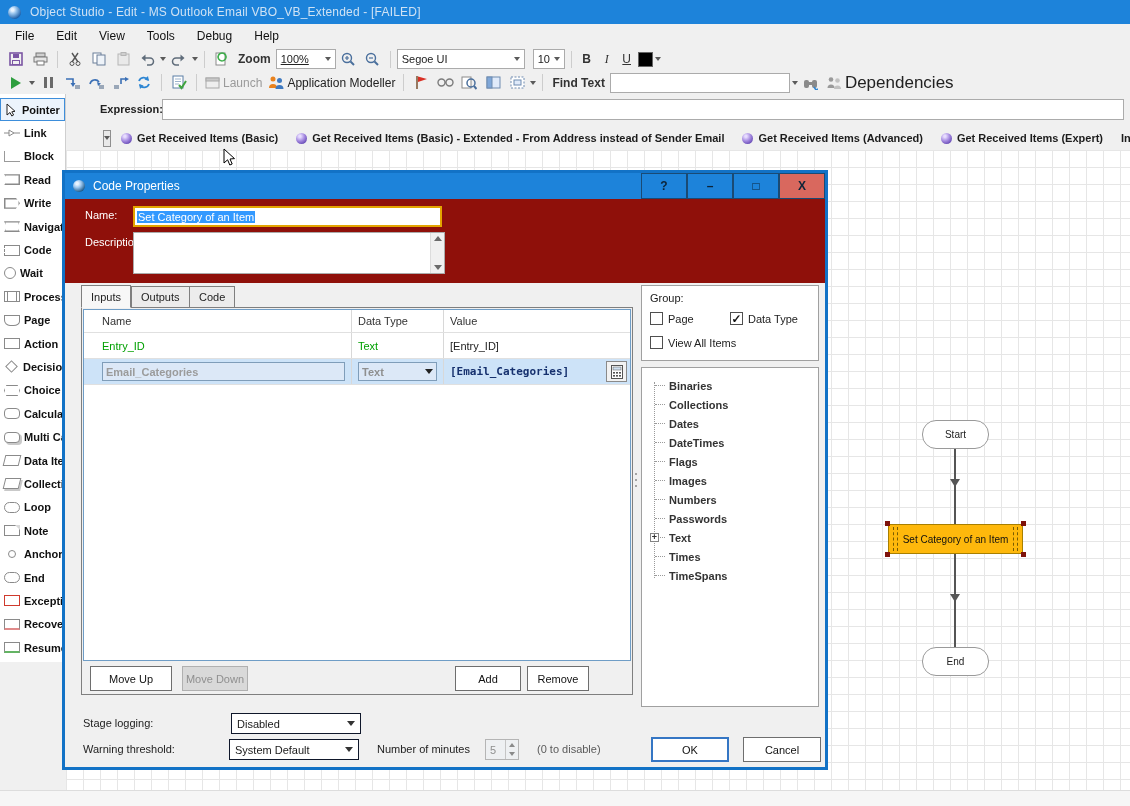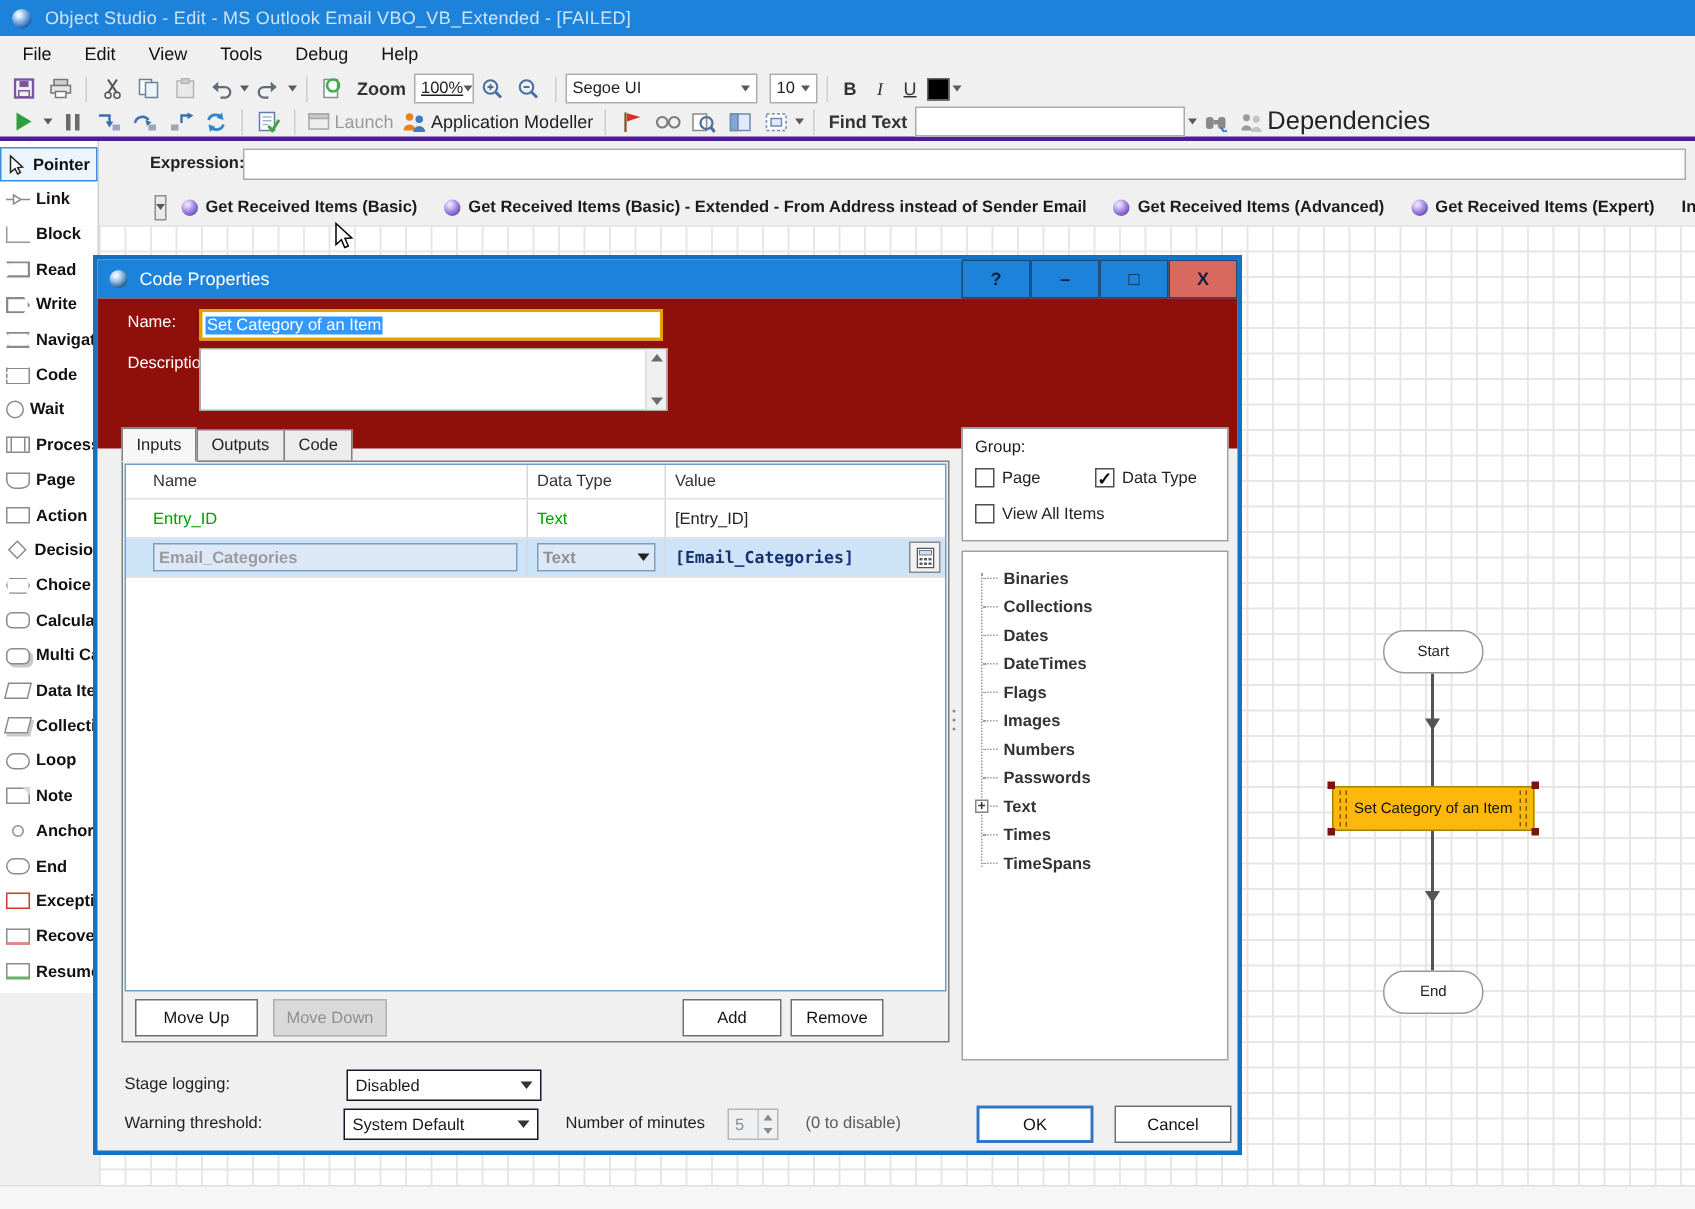--- a/index.html
+++ b/index.html
@@ -10,21 +10,21 @@
   
   .titlebar { position:absolute; left:0; top:0; width:1130px; height:24px; background:#1d83da; display:flex; align-items:center; padding-left:8px; }
   .titlebar .app-ic { width:13px; height:13px; border-radius:50%; background:radial-gradient(circle at 35% 30%, #eaf4ff 10%, #9cc7ef 30%, #1c5ea8 75%); margin-right:9px; }
   .titlebar .ttl { color:#cfe2f4; font-size:12px; letter-spacing:.2px; }
 
   .menubar { position:absolute; left:0; top:24px; width:1130px; height:23px; background:#f0f0f0; display:flex; align-items:center; padding-left:4px; }
   .menubar .mi { padding:3px 11px; font-size:12px; color:#111; }
 
   .toolbar { position:absolute; left:0; width:1130px; height:24px; background:#f0f0f0; display:flex; align-items:center; gap:2px; padding-left:5px; }
   .tb1 { top:47px; }
-  .tb2 { top:71px; border-bottom:4px solid #4c1d95; }
+  .tb2 { top:71px; border-bottom:1px solid #4c1d95; }
   .tbtn { height:21px; min-width:22px; display:flex; align-items:center; justify-content:center; gap:3px; padding:0 2px; border-radius:2px; }
   .tsep { width:1px; height:17px; background:#cdcdcd; margin:0 4px; }
   .dd { width:0; height:0; border-left:3.5px solid transparent; border-right:3.5px solid transparent; border-top:4px solid #5a5a5a; }
   .combo { background:#fff; border:1px solid #ababab; height:20px; display:flex; align-items:center; justify-content:space-between; padding:0 4px; font-size:11px; color:#222; }
   .tlabel { font-size:12px; color:#333; padding:0 3px; }
   .fmt { font-size:12px; color:#333; width:18px; text-align:center; }
   .swatch { width:15px; height:15px; background:#000; border:1px solid #666; }
   .graytext { color:#9a9a9a; }
 
   
@@ -79,21 +79,21 @@
   .hdl { position:absolute; width:5px; height:5px; background:#7e120b; }
 
   
   .dialog { position:absolute; left:62px; top:76px; width:766px; height:600px; border:3px solid #1272c6; background:#f0f0f0; z-index:5; }
   .dtitle { position:absolute; left:0; top:0; width:760px; height:26px; background:#1d83da; display:flex; align-items:center; padding-left:8px; }
   .dtitle .dic { width:12px; height:12px; border-radius:50%; background:radial-gradient(circle at 35% 30%, #eaf4ff 10%, #9cc7ef 35%, #14507f 80%); margin-right:8px; }
   .dtitle .dttl { color:#fff; font-size:12px; }
   .dbtns { position:absolute; right:0; top:0; height:26px; display:flex; }
   .dbtn { width:46px; height:26px; border:1px solid #1a4a74; display:flex; align-items:center; justify-content:center; font-weight:bold; font-size:12px; color:#0d2438; background:#1d83da; }
   .dbtn.close { background:#d9685e; }
-  .maroon { position:absolute; left:0; top:26px; width:760px; height:100px; background:#8f100a; }
+  .maroon { position:absolute; left:0; top:26px; width:760px; height:84px; background:#8f100a; }
   .maroon .wlbl { position:absolute; color:#fff; font-size:11px; }
   .nameinput { position:absolute; left:68px; top:7px; width:309px; height:21px; background:#fff; border:2px solid #e3a400; display:flex; align-items:center; padding:0 2px; font-size:11px; }
   .nameinput .sel { background:#3399ff; color:#fff; padding:0 1px; }
   .descbox { position:absolute; left:68px; top:33px; width:312px; height:42px; background:#fff; border:1px solid #ababab; }
   .descsb { position:absolute; right:0; top:0; width:14px; height:100%; background:#f0f0f0; border-left:1px solid #dcdcdc; }
   .sbarrow { position:absolute; left:2px; width:9px; height:9px; display:flex; align-items:center; justify-content:center; }
   .tri-up { width:0;height:0;border-left:4px solid transparent;border-right:4px solid transparent;border-bottom:5px solid #6a6a6a; }
   .tri-dn { width:0;height:0;border-left:4px solid transparent;border-right:4px solid transparent;border-top:5px solid #6a6a6a; }
 
   .dtab { position:absolute; height:22px; padding:0 9px; display:flex; align-items:center; font-size:11px; border:1px solid #7f7f7f; background:#ececec; color:#222; }
@@ -209,21 +209,21 @@
   </span>
   <span class="dd"></span>
   <span class="tsep"></span>
   <span class="tbtn">
     <svg width="14" height="15">
         <rect x="1" y="1" width="9" height="12" fill="#fff" stroke="#8a8a8a"></rect>
         <path d="M7 9 a4 4 0 1 1 0.1 0" fill="none" stroke="#3fae4c" stroke-width="1.6"></path>
       </svg>
   </span>
   <span class="tlabel" style="font-weight:600;">Zoom</span>
-  <span class="combo" style="width:40px;text-decoration:underline;">
+  <span class="combo" style="width:60px;text-decoration:underline;">
     <span>100%</span>
       <span class="dd"></span>
   </span>
   <span class="tbtn">
     <svg width="15" height="15">
         <circle cx="6" cy="6" r="4.5" fill="none" stroke="#4a6f9c" stroke-width="1.4"></circle>
         <path d="M9.5 9.5 L13 13" stroke="#4a6f9c" stroke-width="2"></path>
         <path d="M6 4 v4 M4 6 h4" stroke="#4a6f9c" stroke-width="1.2"></path>
       </svg>
   </span>
@@ -609,21 +609,21 @@
                   <rect x="8" y="7" width="2" height="1.6"></rect>
                   <rect x="2" y="10" width="2" height="1.6"></rect>
                   <rect x="5" y="10" width="2" height="1.6"></rect>
                   <rect x="8" y="10" width="2" height="1.6"></rect>
                 </g>
               </svg>
           </span>
         </div>
       </div>
       <span class="btn" style="left:8px; top:358px; width:82px;">Move Up</span>
-      <span class="btn disabled" style="left:100px; top:358px; width:76px;">Move Down</span>
+      <span class="btn disabled" style="left:100px; top:358px; width:66px;">Move Down</span>
       <span class="btn" style="left:373px; top:358px; width:66px;">Add</span>
       <span class="btn" style="left:445px; top:358px; width:62px;">Remove</span>
     </div>
 
     <div class="dots">
         <i></i>
         <i></i>
         <i></i>
       </div>
 

